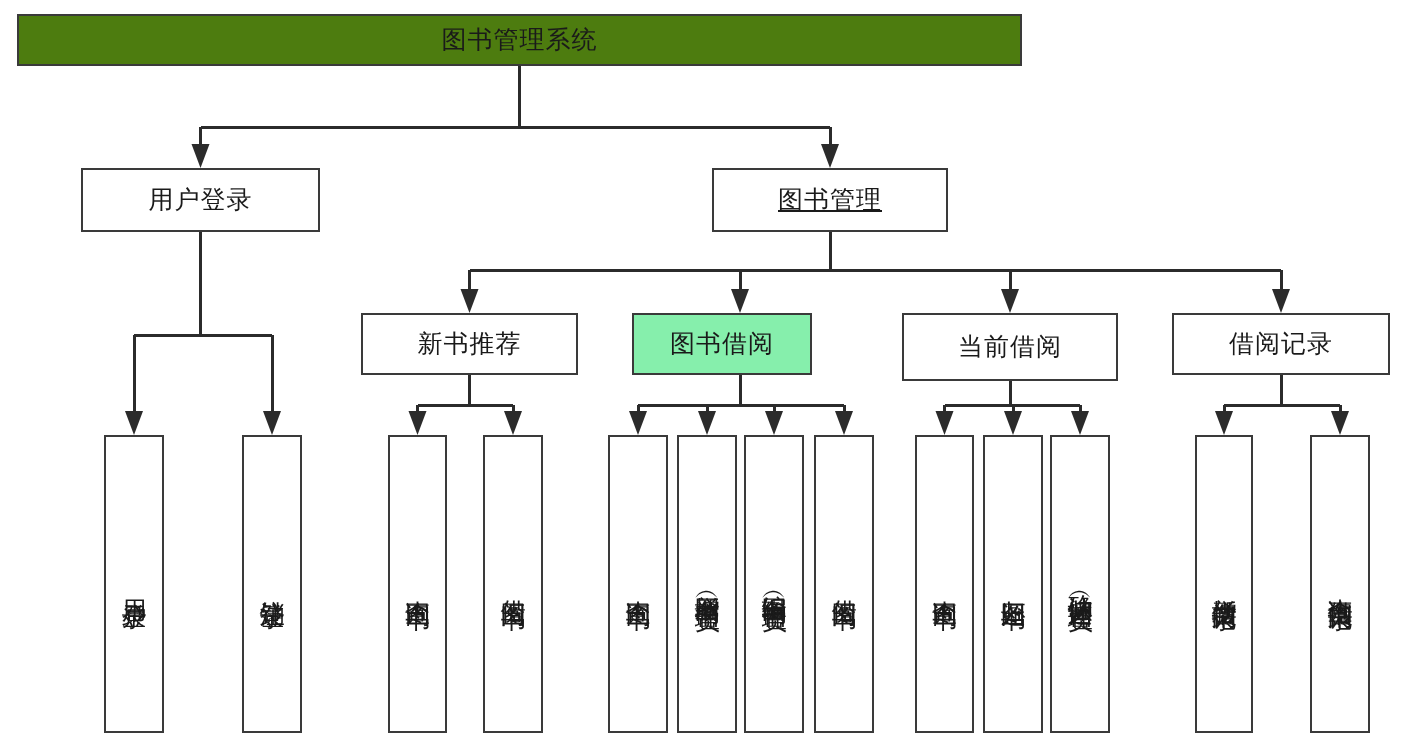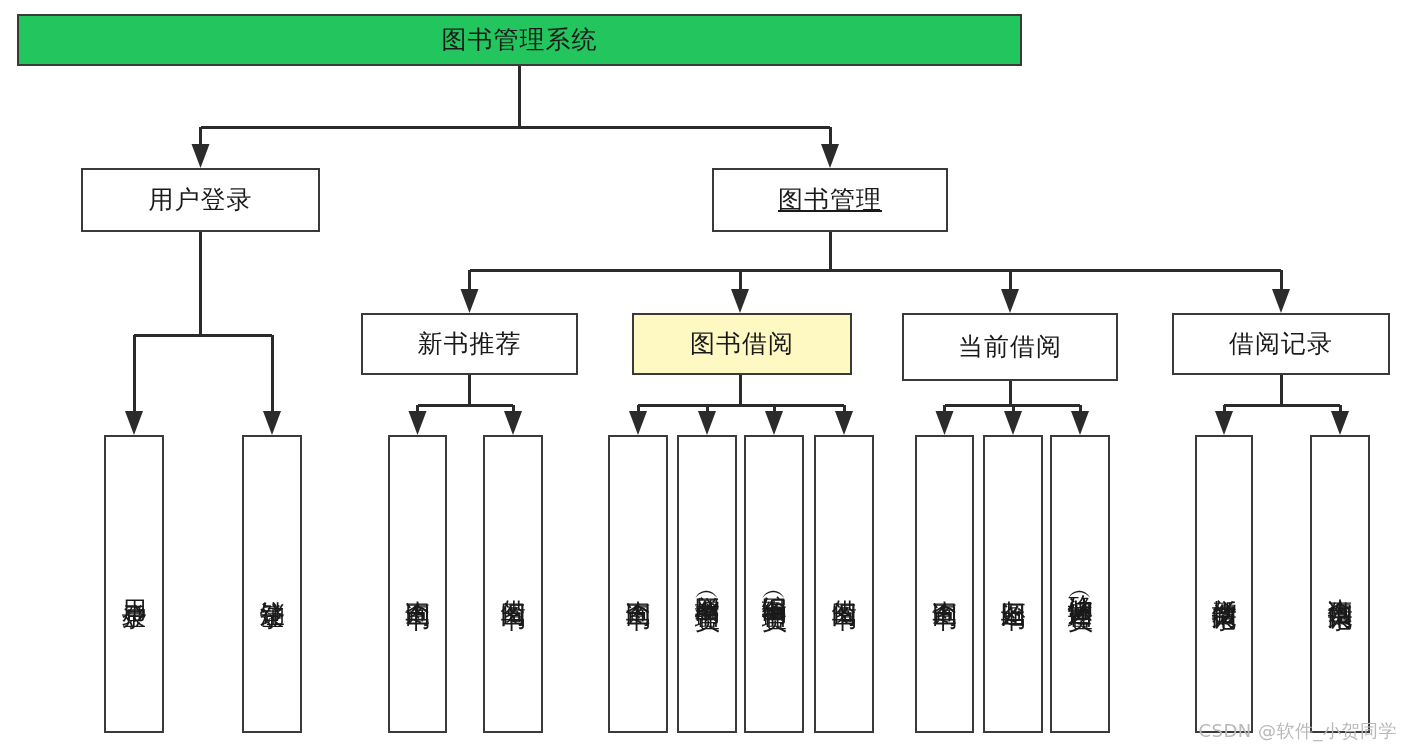--- a/index.html
+++ b/index.html
@@ -118,33 +118,33 @@
       <polygon points="1071,411 1089,411 1080,435" fill="#2b2b2b"></polygon>
       <line x1="1281" y1="375" x2="1281" y2="405" stroke="#2b2b2b" stroke-width="3" shape-rendering="crispEdges"></line>
       <line x1="1224" y1="405" x2="1340" y2="405" stroke="#2b2b2b" stroke-width="3" shape-rendering="crispEdges"></line>
       <line x1="1224" y1="405" x2="1224" y2="411" stroke="#2b2b2b" stroke-width="3" shape-rendering="crispEdges"></line>
       <polygon points="1215,411 1233,411 1224,435" fill="#2b2b2b"></polygon>
       <line x1="1340" y1="405" x2="1340" y2="411" stroke="#2b2b2b" stroke-width="3" shape-rendering="crispEdges"></line>
       <polygon points="1331,411 1349,411 1340,435" fill="#2b2b2b"></polygon>
     </svg>
 
   <div id="node-layer">
-      <div class="node horiz" style="left: 17px; top: 14px; width: 1005px; height: 52px; border-color: rgb(58, 58, 58); background: #22c55e; color: rgb(26, 26, 26); align-items: center;">
+      <div class="node horiz" style="left: 17px; top: 14px; width: 1005px; height: 52px; border-color: rgb(58, 58, 58); background: #4d7c0f; color: rgb(26, 26, 26); align-items: center;">
         <span>图书管理系统</span>
       </div>
       <div class="node horiz" style="left: 81px; top: 168px; width: 239px; height: 64px; border-color: rgb(58, 58, 58); background: rgb(255, 255, 255); color: rgb(26, 26, 26);">
         <span>用户登录</span>
       </div>
       <div class="node horiz" style="left: 712px; top: 168px; width: 236px; height: 64px; border-color: rgb(58, 58, 58); background: rgb(255, 255, 255); color: rgb(26, 26, 26); text-decoration: underline;">
         <span>图书管理</span>
       </div>
       <div class="node horiz" style="left: 361px; top: 313px; width: 217px; height: 62px; border-color: rgb(58, 58, 58); background: rgb(255, 255, 255); color: rgb(26, 26, 26);">
         <span>新书推荐</span>
       </div>
-      <div class="node horiz" style="left: 632px; top: 313px; width: 220px; height: 62px; border-color: rgb(58, 58, 58); background: #fef9c3; color: rgb(26, 26, 26); text-align: right;">
+      <div class="node horiz" style="left: 632px; top: 313px; width: 180px; height: 62px; border-color: rgb(58, 58, 58); background: #86efac; color: rgb(26, 26, 26); text-align: right;">
         <span>图书借阅</span>
       </div>
       <div class="node horiz" style="left: 902px; top: 313px; width: 216px; height: 68px; border-color: rgb(58, 58, 58); background: rgb(255, 255, 255); color: rgb(26, 26, 26);">
         <span>当前借阅</span>
       </div>
       <div class="node horiz" style="left: 1172px; top: 313px; width: 218px; height: 62px; border-color: rgb(58, 58, 58); background: rgb(255, 255, 255); color: rgb(26, 26, 26);">
         <span>借阅记录</span>
       </div>
       <div class="node vert" style="left: 104px; top: 435px; width: 60px; height: 298px; border-color: rgb(58, 58, 58); background: rgb(255, 255, 255); color: rgb(26, 26, 26);">
         <span class="vtext">用户登录</span>
@@ -180,14 +180,13 @@
         <span class="vtext">确认归还（管理员）</span>
       </div>
       <div class="node vert" style="left: 1195px; top: 435px; width: 58px; height: 298px; border-color: rgb(58, 58, 58); background: rgb(255, 255, 255); color: rgb(26, 26, 26);">
         <span class="vtext">新增借阅记录</span>
       </div>
       <div class="node vert" style="left: 1310px; top: 435px; width: 60px; height: 298px; border-color: rgb(58, 58, 58); background: rgb(255, 255, 255); color: rgb(26, 26, 26);">
         <span class="vtext">查询借阅记录</span>
       </div>
     </div>
 
-  <div id="watermark">CSDN @软件_小贺同学</div>
 </div>
 
 </body></html>

